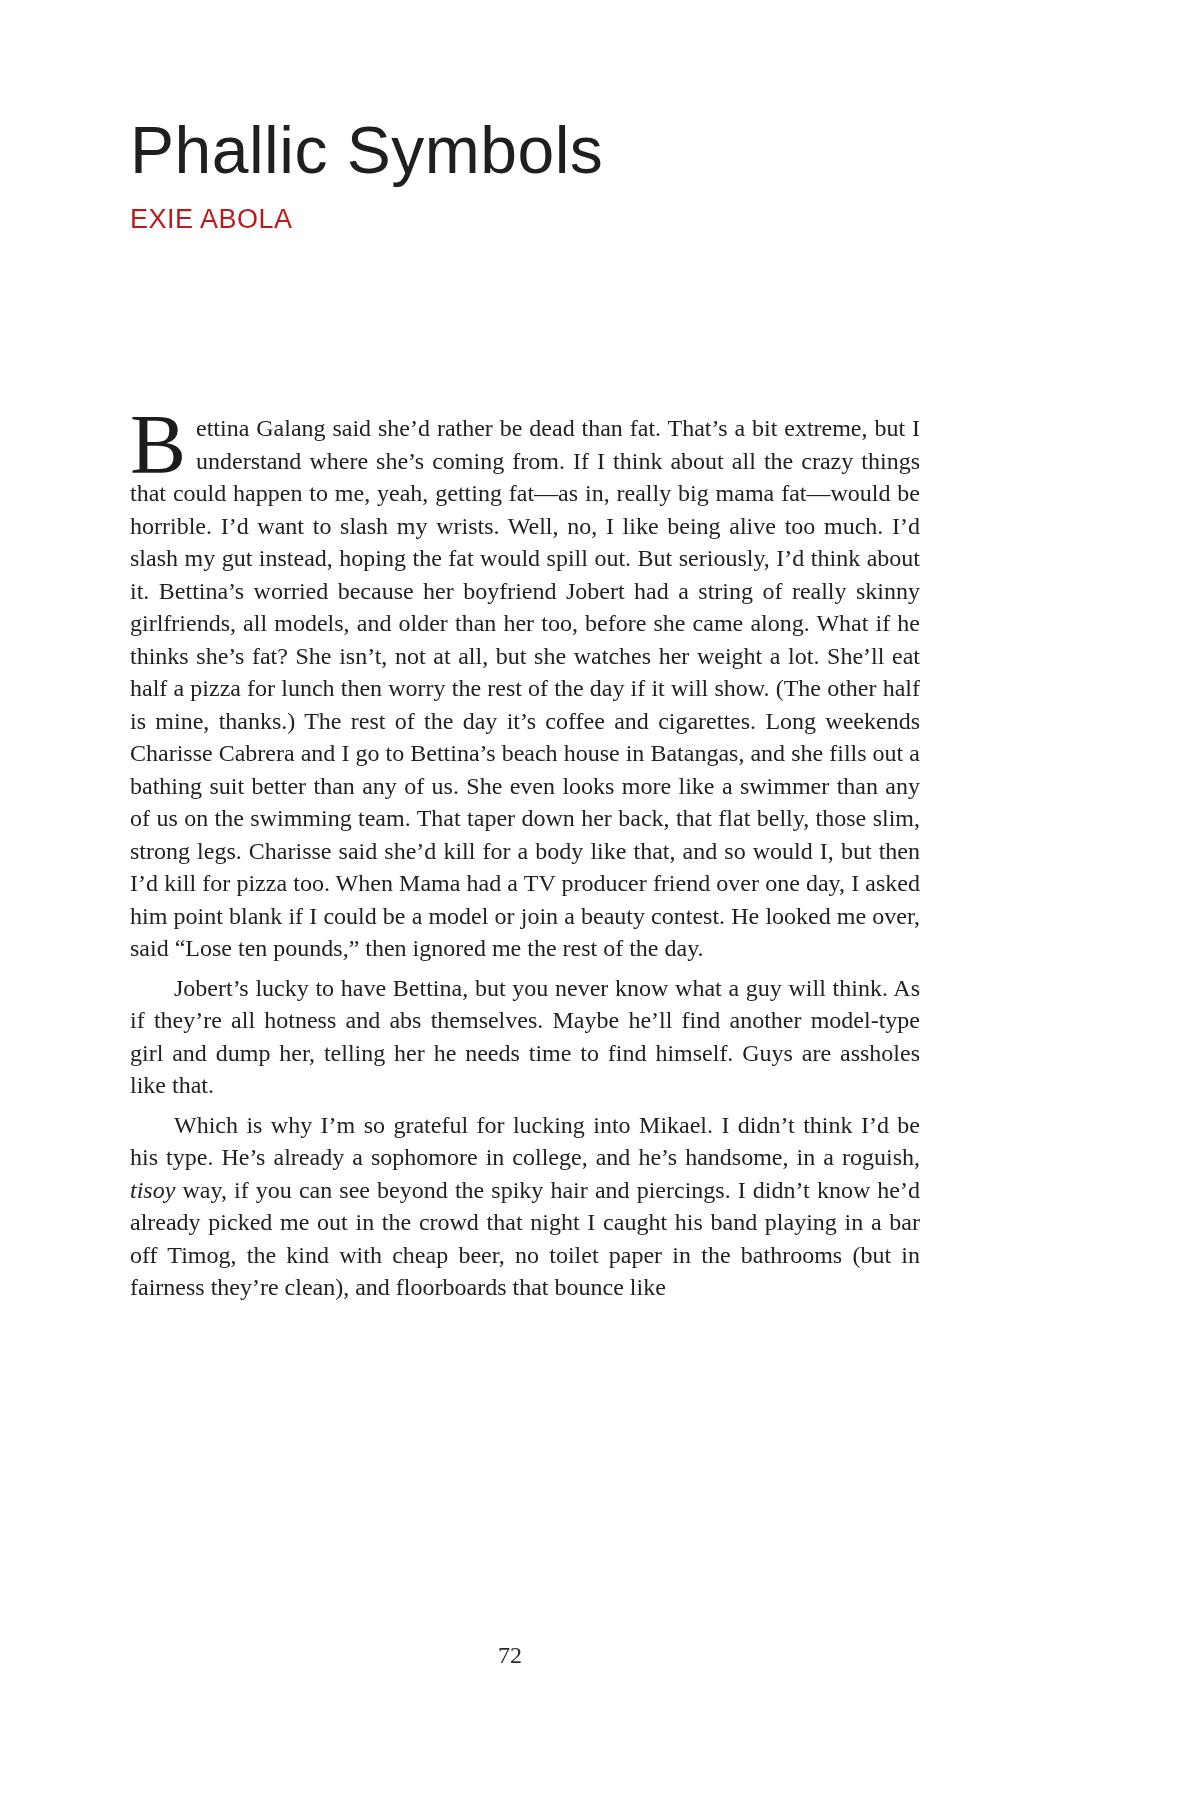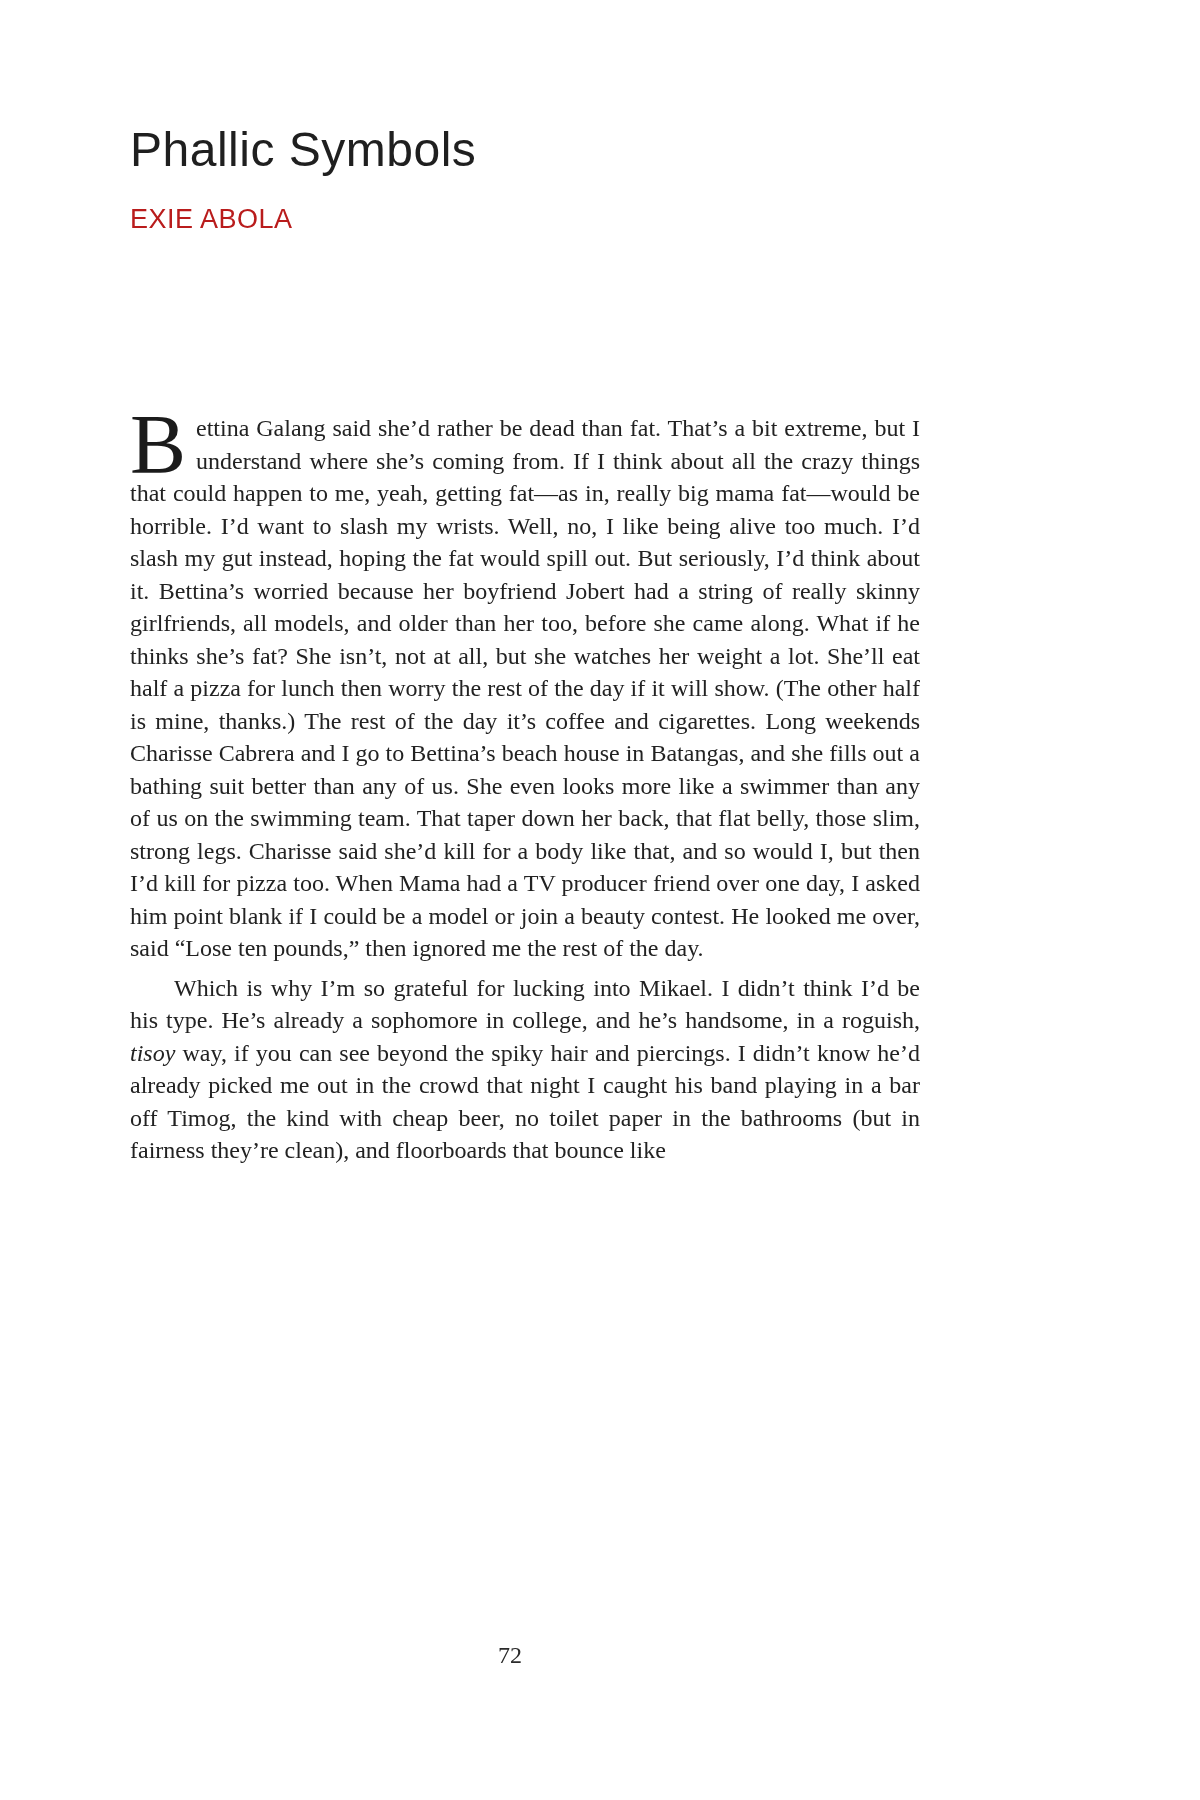--- a/index.html
+++ b/index.html
@@ -17,21 +17,21 @@
   }
   .page-content {
     position: absolute;
     left: 130px;
     top: 118px;
     width: 790px;
   }
   .page-title {
     font-family: "Liberation Sans", sans-serif;
     font-weight: 400;
-    font-size: 48px;
+    font-size: 66px;
     line-height: 64px;
     margin: 0;
     color: #1f1f1f;
     letter-spacing: 0.5px;
   }
   .author-name {
     font-family: "Liberation Sans", sans-serif;
     font-size: 27px;
     line-height: 30px;
     margin-top: 22px;
@@ -76,18 +76,19 @@
 </head>
 <body>
 
 <div class="page-content">
   <h1 class="page-title">Phallic Symbols</h1>
   <div class="author-name">EXIE ABOLA</div>
 
   <div class="body-text">
     <p class="para"><span class="dropcap">B</span><span>ettina Galang said she’d rather be dead than fat. That’s a bit extreme, but I understand where she’s coming from. If I think about all the crazy things that could happen to me, yeah, getting fat—as in, really big mama fat—would be horrible. I’d want to slash my wrists. Well, no, I like being alive too much. I’d slash my gut instead, hoping the fat would spill out. But seriously, I’d think about it. Bettina’s worried because her boyfriend Jobert had a string of really skinny girlfriends, all models, and older than her too, before she came along. What if he thinks she’s fat? She isn’t, not at all, but she watches her weight a lot. She’ll eat half a pizza for lunch then worry the rest of the day if it will show. (The other half is mine, thanks.) The rest of the day it’s coffee and cigarettes. Long weekends Charisse Cabrera and I go to Bettina’s beach house in Batangas, and she fills out a bathing suit better than any of us. She even looks more like a swimmer than any of us on the swimming team. That taper down her back, that flat belly, those slim, strong legs. Charisse said she’d kill for a body like that, and so would I, but then I’d kill for pizza too. When Mama had a TV producer friend over one day, I asked him point blank if I could be a model or join a beauty contest. He looked me over, said “Lose ten pounds,” then ignored me the rest of the day.</span></p>
 
+    <p class="para indent">Jobert’s lucky to have Bettina, but you never know what a guy will think. As if they’re all hotness and abs themselves. Maybe he’ll find another model-type girl and dump her, telling her he needs time to find himself. Guys are assholes like that.</p>
 
     <p class="para indent"><span>Which is why I’m so grateful for lucking into Mikael. I didn’t think I’d be his type. He’s already a sophomore in college, and he’s handsome, in a roguish, </span><em class="italic-word">tisoy</em><span> way, if you can see beyond the spiky hair and piercings. I didn’t know he’d already picked me out in the crowd that night I caught his band playing in a bar off Timog, the kind with cheap beer, no toilet paper in the bathrooms (but in fairness they’re clean), and floorboards that bounce like</span></p>
   </div>
 </div>
 
 <div class="page-number">72</div>
 
 </body></html>

